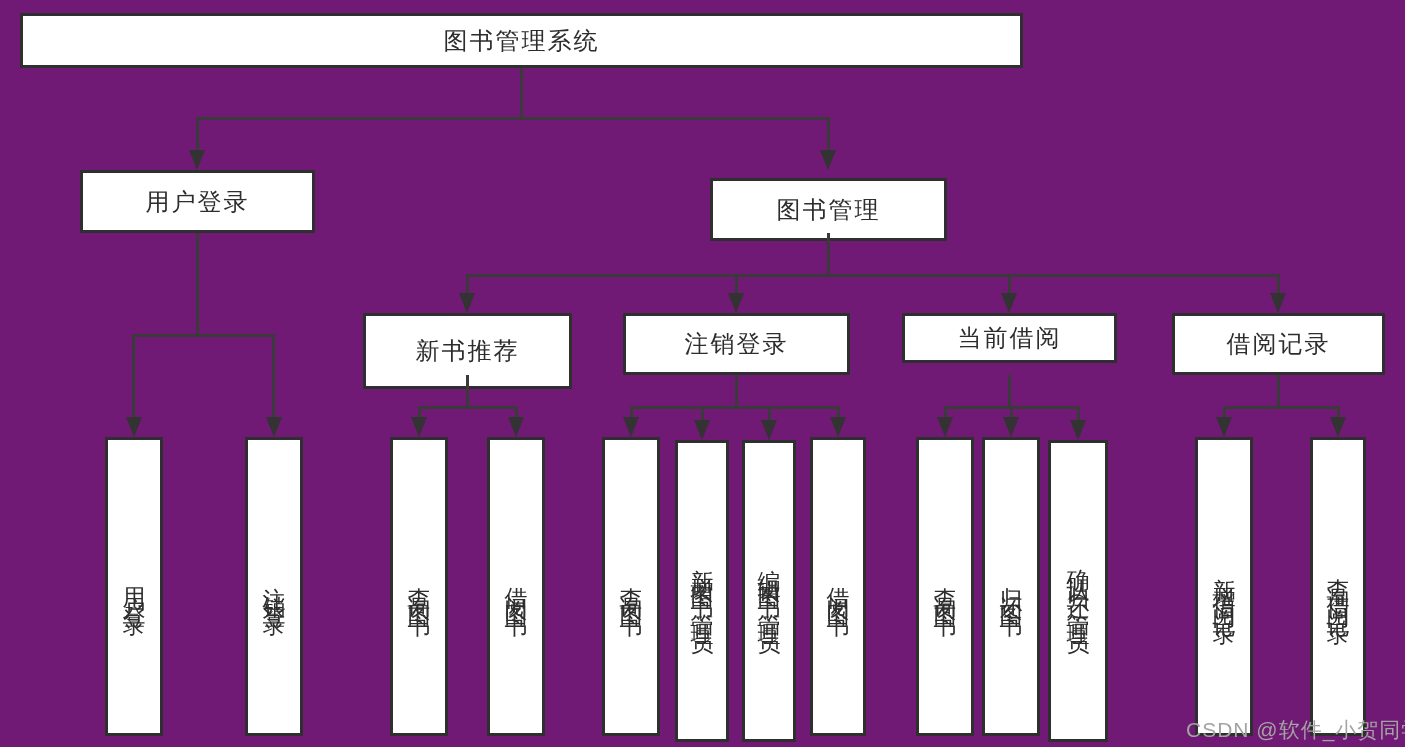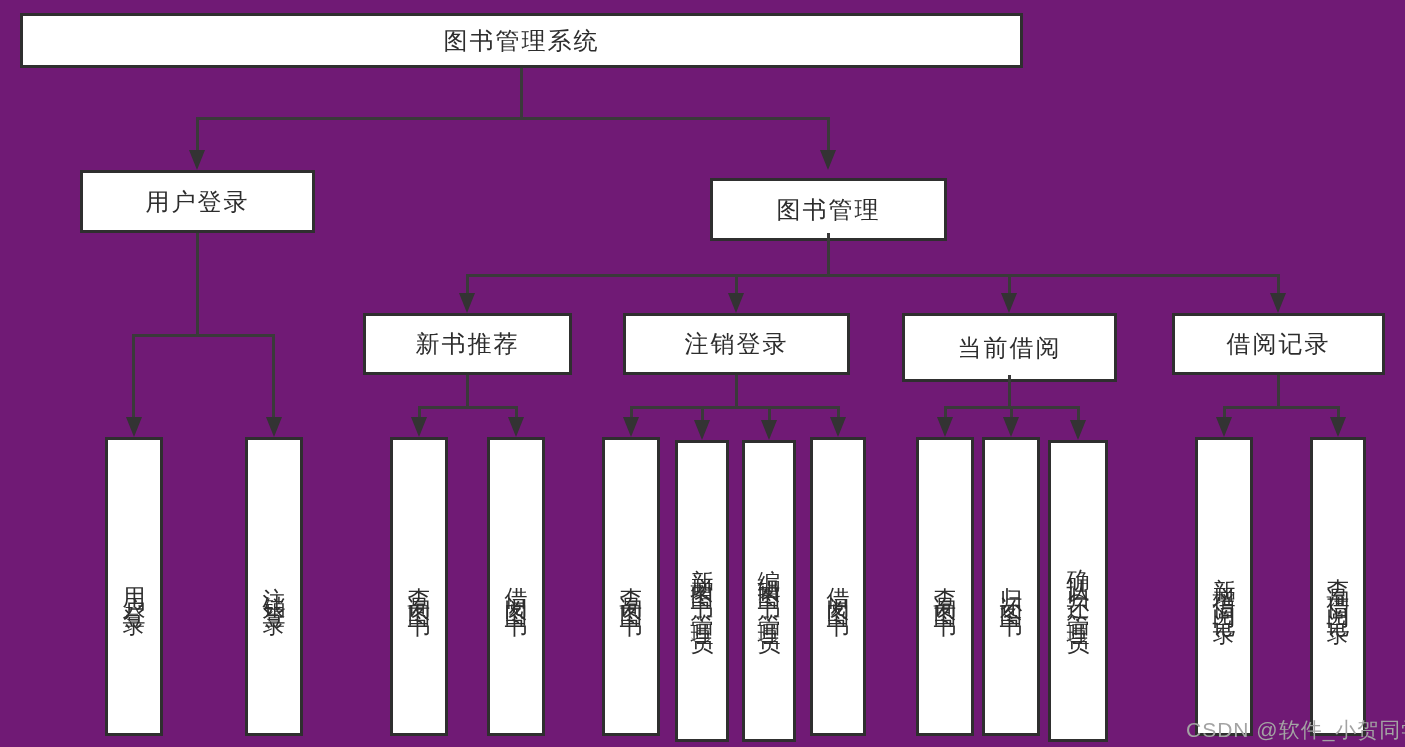--- a/index.html
+++ b/index.html
@@ -58,29 +58,29 @@
   </div>
 
   <div class="node" style="left:80px;top:170px;width:235px;height:63px;">
     <span class="label">用户登录</span>
   </div>
 
   <div class="node" style="left:710px;top:170px;width:237px;height:63px;margin-top:8px;">
     <span class="label">图书管理</span>
   </div>
 
-  <div class="node" style="left:363px;top:313px;width:209px;height:62px;">
+  <div class="node" style="left:363px;top:313px;width:209px;height:76px;">
     <span class="label">新书推荐</span>
   </div>
 
   <div class="node" style="left:623px;top:313px;width:227px;height:62px;">
     <span class="label">注销登录</span>
   </div>
 
-  <div class="node" style="left:902px;top:313px;width:215px;height:69px;">
+  <div class="node" style="left:902px;top:313px;width:215px;height:50px;">
     <span class="label">当前借阅</span>
   </div>
 
   <div class="node" style="left:1172px;top:313px;width:213px;height:62px;">
     <span class="label">借阅记录</span>
   </div>
 
   <div class="node leaf" style="left:105px;top:437px;width:58px;height:299px;">
     <span class="label">用户登录</span>
   </div>

